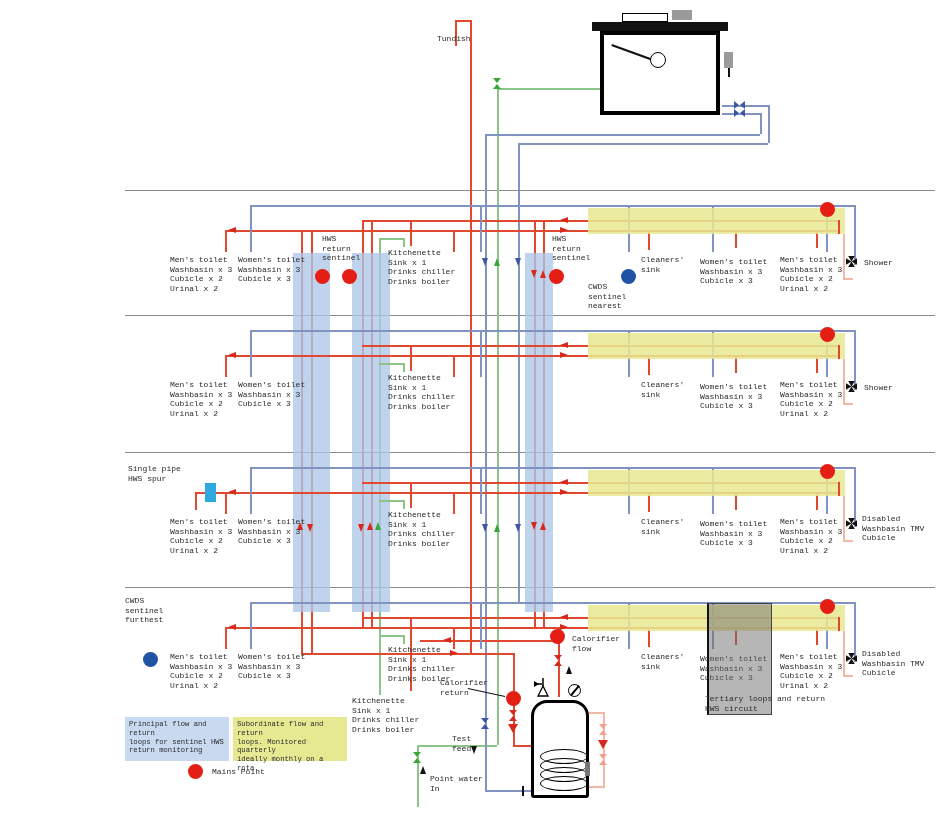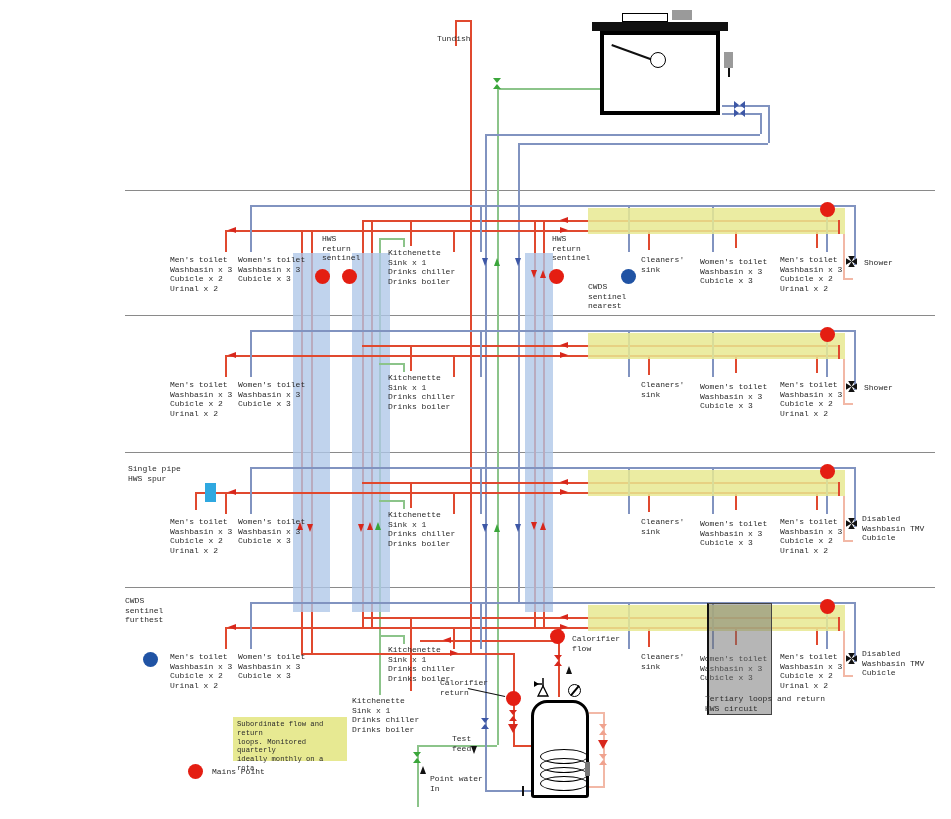--- a/index.html
+++ b/index.html
@@ -185,20 +185,25 @@
   <div class="p arr aU cr" style="left:540px;top:522px"></div>
 
   <div class="p lbl" style="left:125px;top:596px">CWDS
 sentinel
 furthest</div>
   <div class="p bd" style="left:143px;top:652px"></div>
   <div class="p" style="left:707px;top:603px;width:65px;height:112px;background:rgba(110,110,110,.5);border:1px solid #444;border-left:2.5px solid #111;z-index:6;box-sizing:border-box"></div>
   <div class="p lbl" style="left:705px;top:694px;z-index:7">Tertiary loops and return
 HWS circuit</div>
 
+  <div class="p legendbox" style="left:125px;top:717px;width:104px;height:44px;background:#c9d9ef">
+    <div class="lbl sm">Principal flow and return
+loops for sentinel HWS
+return monitoring</div>
+  </div>
   <div class="p legendbox" style="left:233px;top:717px;width:114px;height:44px;background:#e7e992">
     <div class="lbl sm">Subordinate flow and return
 loops. Monitored quarterly
 ideally monthly on a rota.</div>
   </div>
   <div class="p tp" style="left:188px;top:764px"></div>
   <div class="p lbl" style="left:212px;top:767px">Mains Point</div>
 
 <div class="p" style="left: 0px; top: 190px; width: 951px; height: 0px;">
     <div class="p h blu" style="left:250px;top:15px;width:604px"></div>

